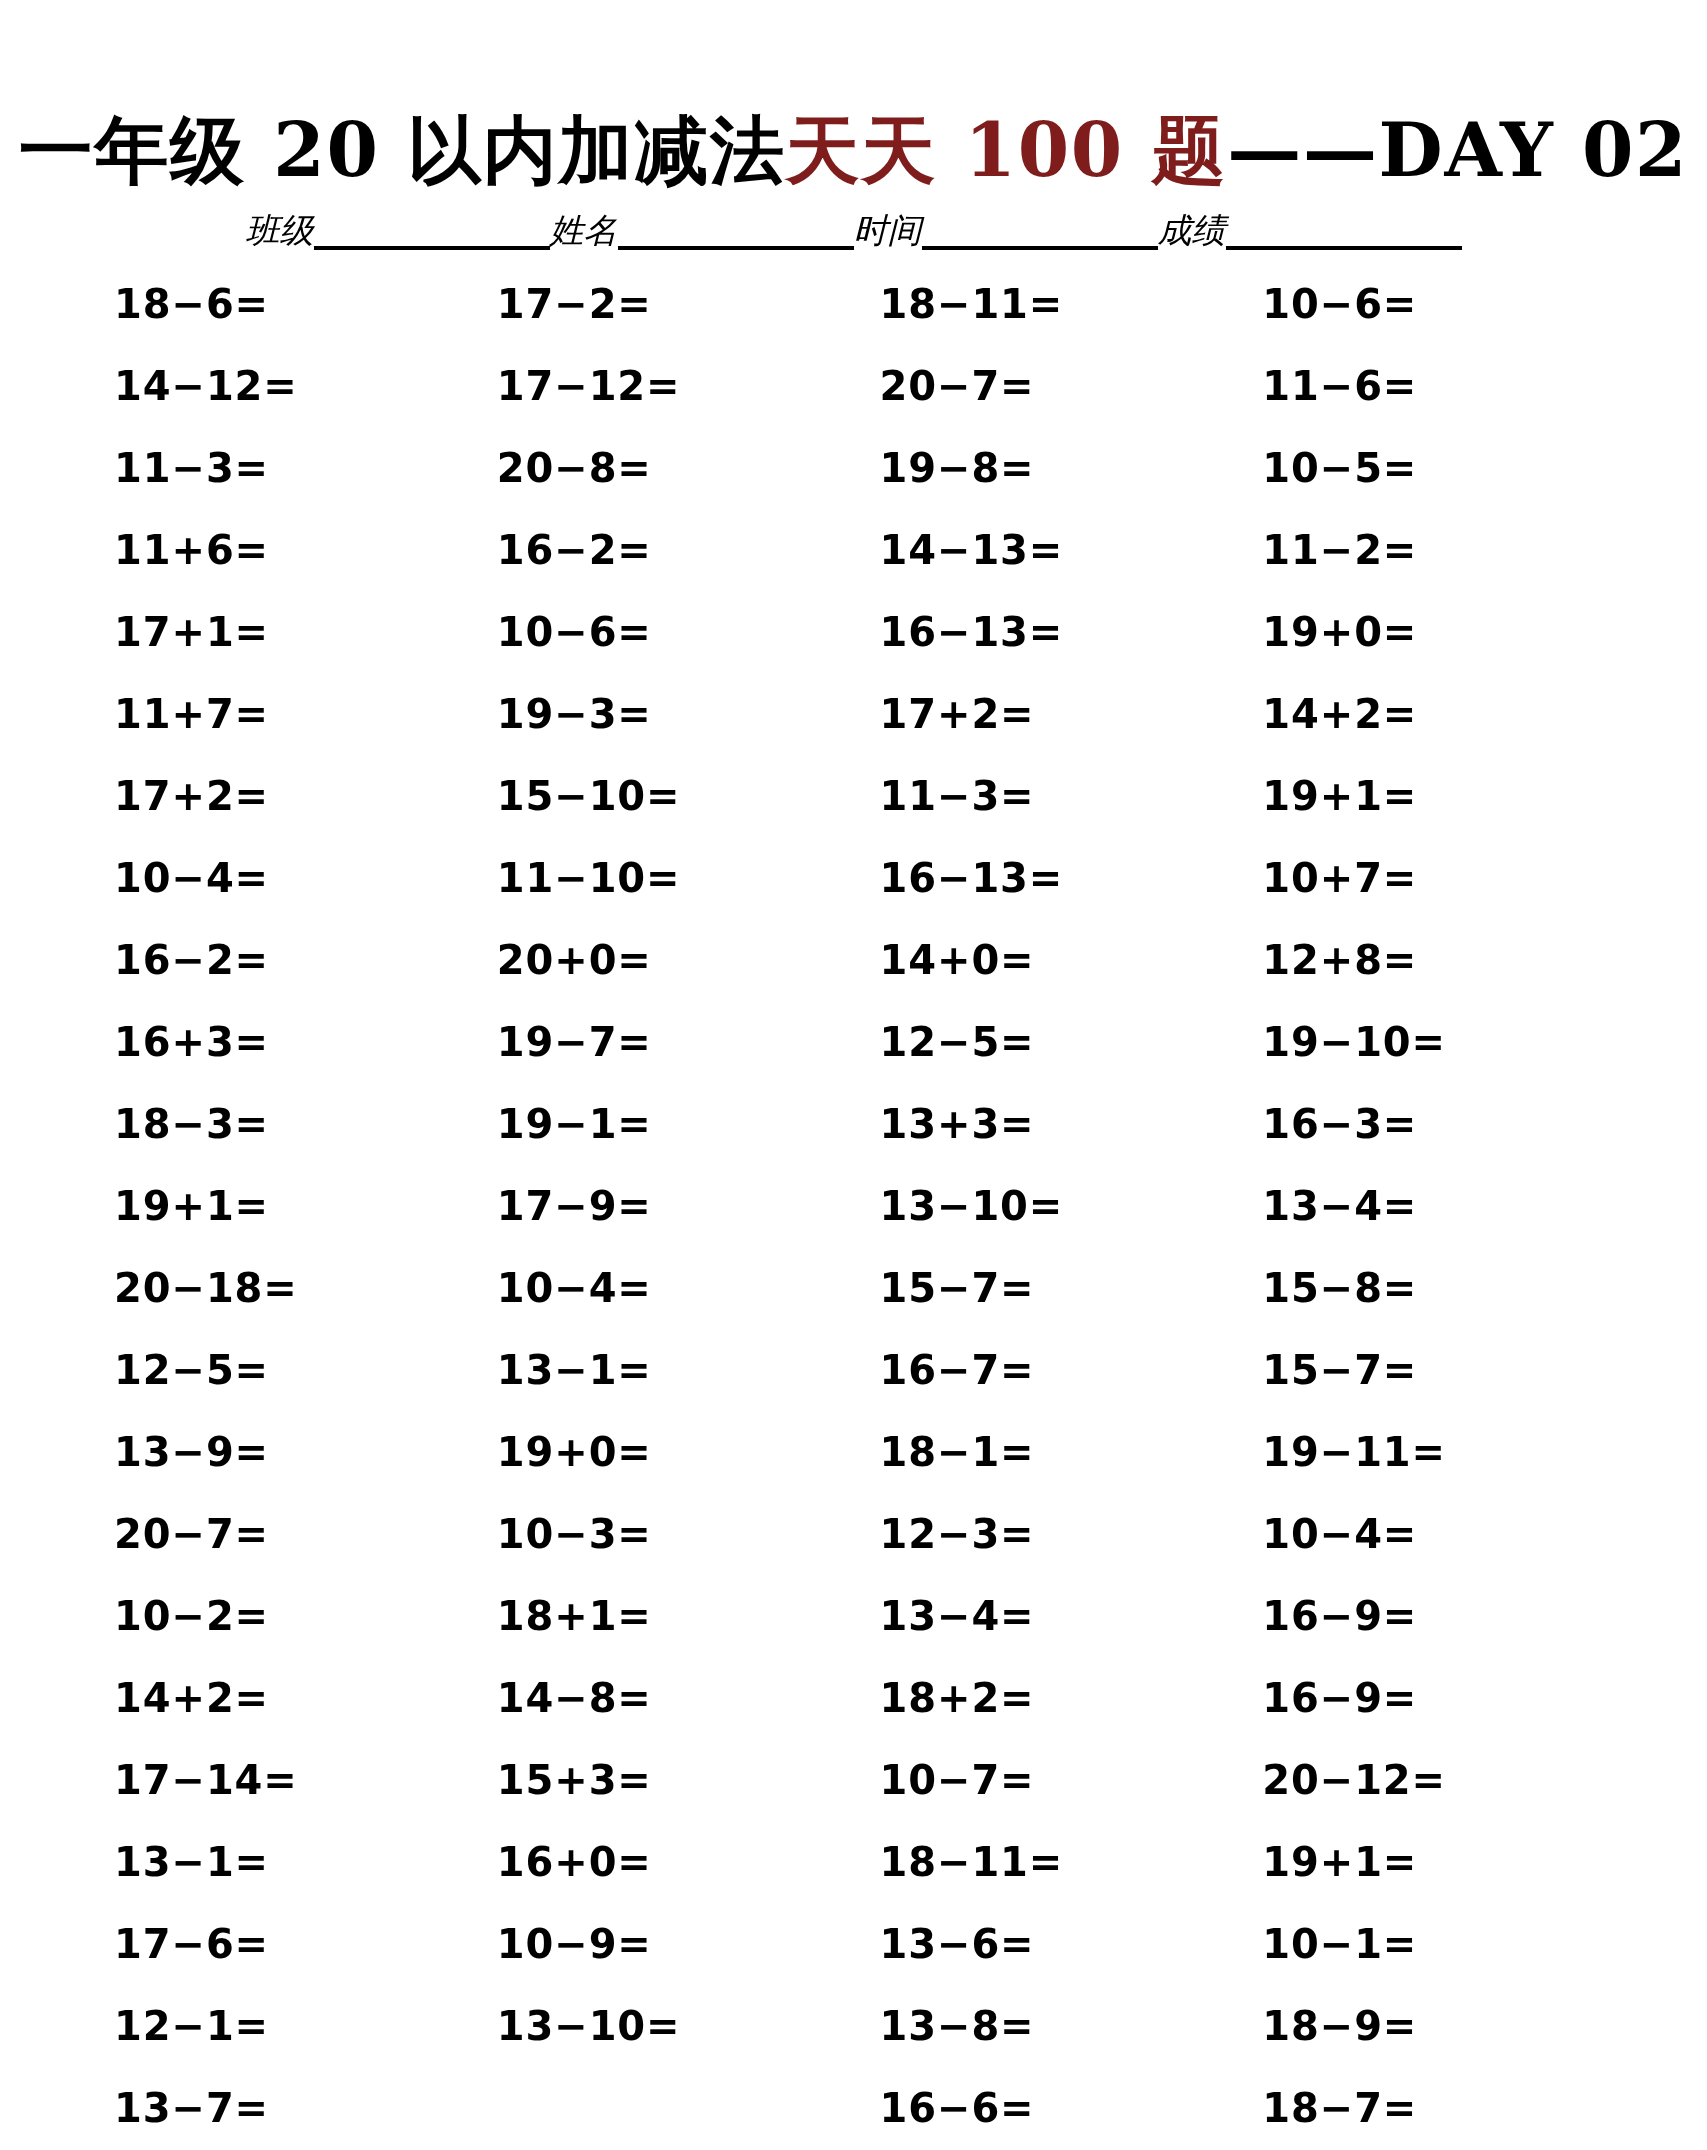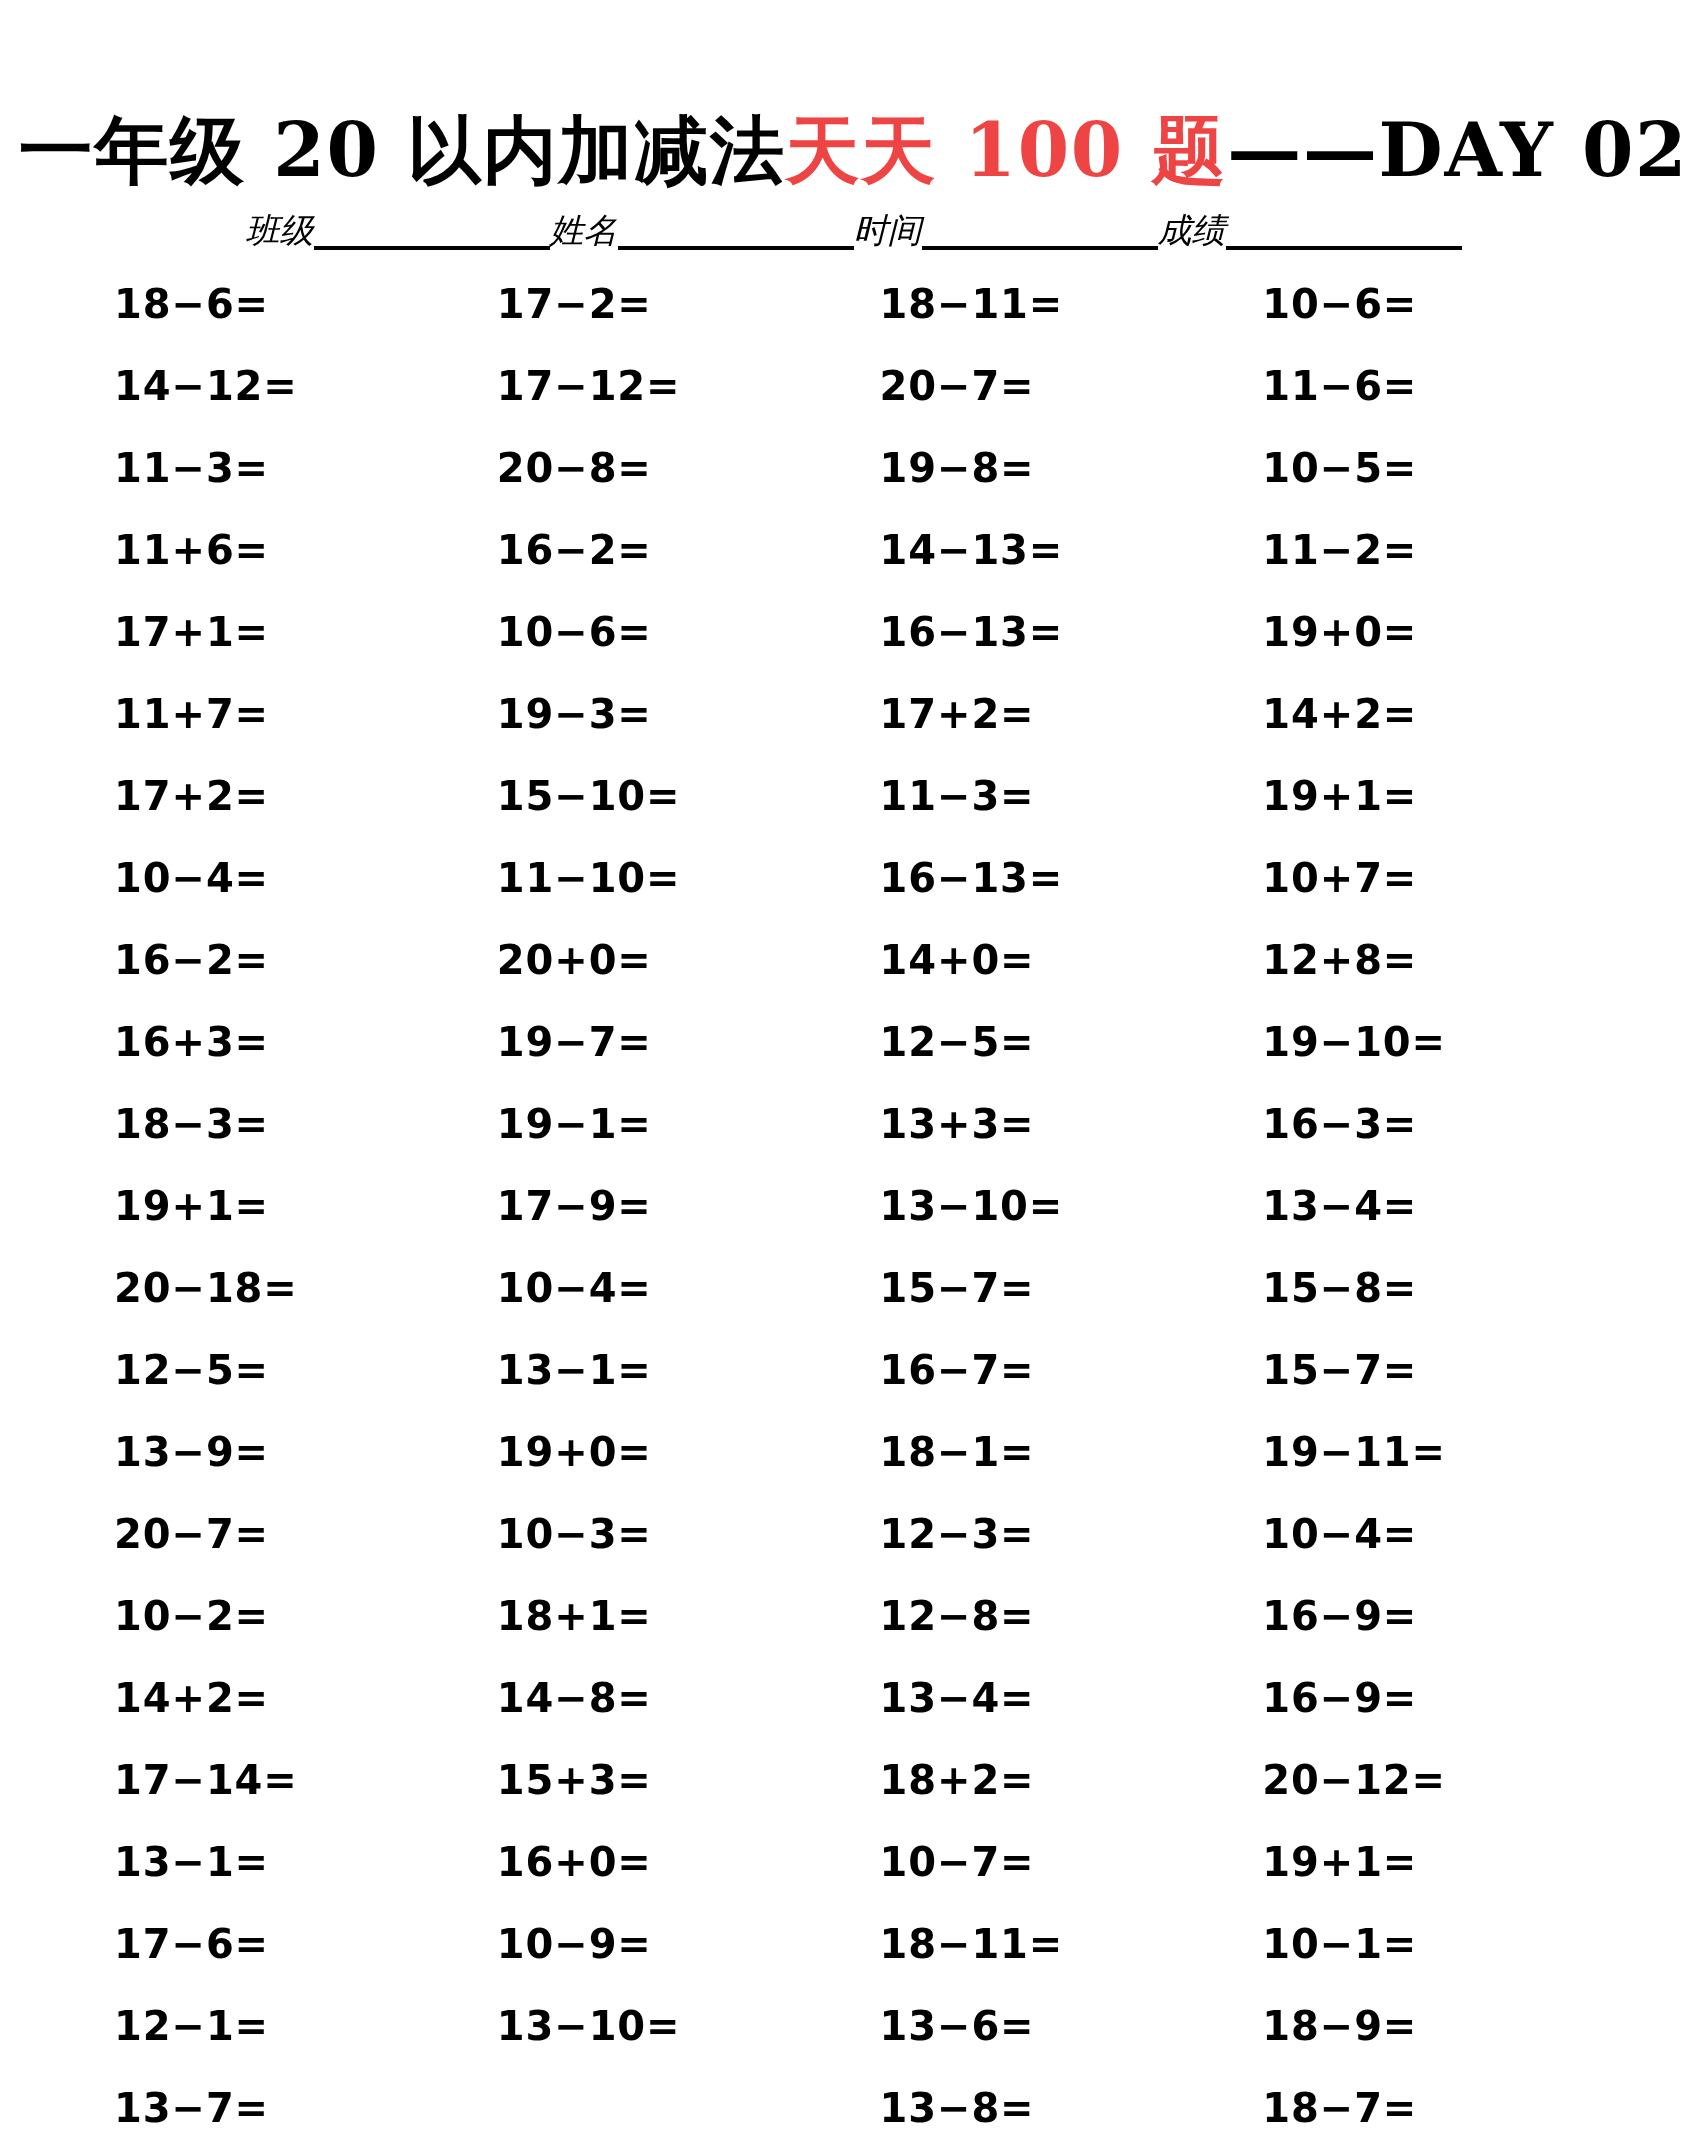--- a/index.html
+++ b/index.html
@@ -20,21 +20,21 @@
     width: 100%;
     text-align: center;
     font-family: "DejaVu Serif", serif;
     font-weight: bold;
     font-size: 74px;
     line-height: 1.1;
     white-space: nowrap;
     letter-spacing: 1.7px;
     color: #000000;
   }
-  .title .red { color: #ef4444; }
+  .title .red { color: #7f1d1d; }
 
   .header-line {
     position: absolute;
     top: 211px;
     left: 0;
     width: 100%;
     display: flex;
     justify-content: center;
     font-size: 34px;
     font-family: "DejaVu Sans", sans-serif;
@@ -160,21 +160,20 @@
         <div class="pcell">11−3=</div>
         <div class="pcell">16−13=</div>
         <div class="pcell">14+0=</div>
         <div class="pcell">12−5=</div>
         <div class="pcell">13+3=</div>
         <div class="pcell">13−10=</div>
         <div class="pcell">15−7=</div>
         <div class="pcell">16−7=</div>
         <div class="pcell">18−1=</div>
         <div class="pcell">12−3=</div>
-        <div class="pcell">12−8=</div>
         <div class="pcell">13−4=</div>
         <div class="pcell">18+2=</div>
         <div class="pcell">10−7=</div>
         <div class="pcell">18−11=</div>
         <div class="pcell">13−6=</div>
         <div class="pcell">13−8=</div>
         <div class="pcell">16−6=</div>
       </div>
       <div class="pcol">
         <div class="pcell">10−6=</div>

